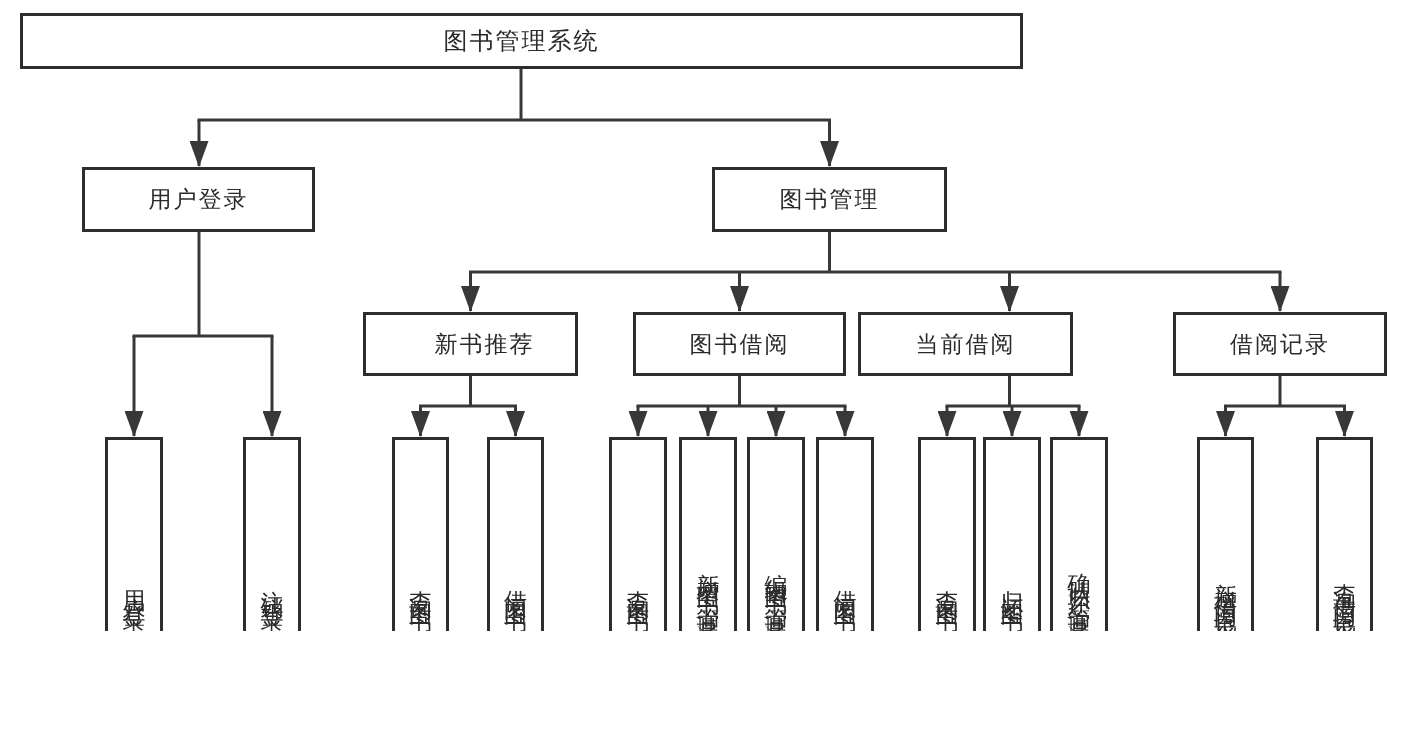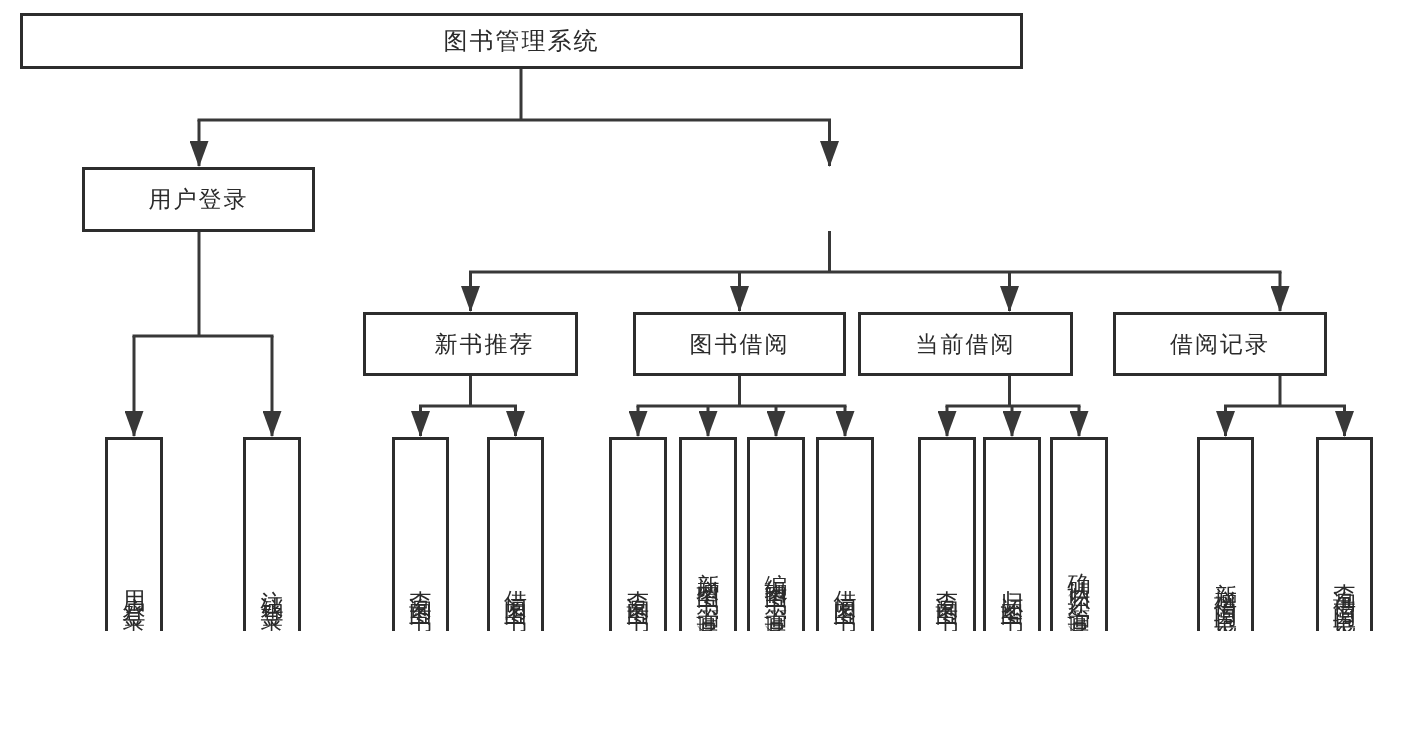--- a/index.html
+++ b/index.html
@@ -111,31 +111,34 @@
     <path class="ln" d="M1344.5 406 V436" marker-end="url(#arw)"></path>
   </svg>
 
   <div class="node hbox root" style="left:20px; top:13px; width:1003px; height:56px;">
     <span class="label">图书管理系统</span>
   </div>
 
   <div class="node hbox" style="left:82px; top:167px; width:233px; height:65px;">
     <span class="label">用户登录</span>
   </div>
+  <div class="node hbox" style="left:712px; top:167px; width:235px; height:65px;">
+    <span class="label">图书管理</span>
+  </div>
 
   <div class="node hbox" style="left:363px; top:312px; width:215px; height:64px;padding-left:28px;">
     <span class="label">新书推荐</span>
   </div>
   <div class="node hbox" style="left:633px; top:312px; width:213px; height:64px;align-items:center;">
     <span class="label">图书借阅</span>
   </div>
   <div class="node hbox" style="left:858px; top:312px; width:215px; height:64px;">
     <span class="label">当前借阅</span>
   </div>
-  <div class="node hbox" style="left:1113px; top:312px; width:214px; height:64px;">
+  <div class="node hbox" style="left:1173px; top:312px; width:214px; height:64px;">
     <span class="label">借阅记录</span>
   </div>
 
   <div class="node vbox" style="left:105px; top:437px; width:58px; height:298px;">
     <span class="label">用户登录</span>
   </div>
   <div class="node vbox" style="left:243px; top:437px; width:58px; height:298px;">
     <span class="label">注销登录</span>
   </div>
 

